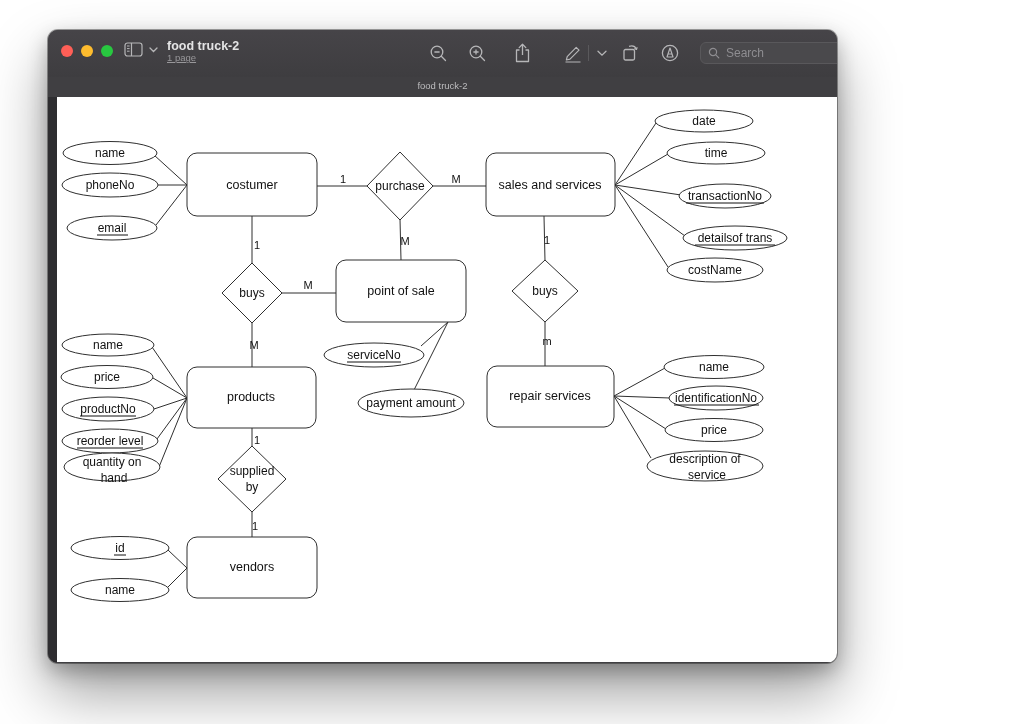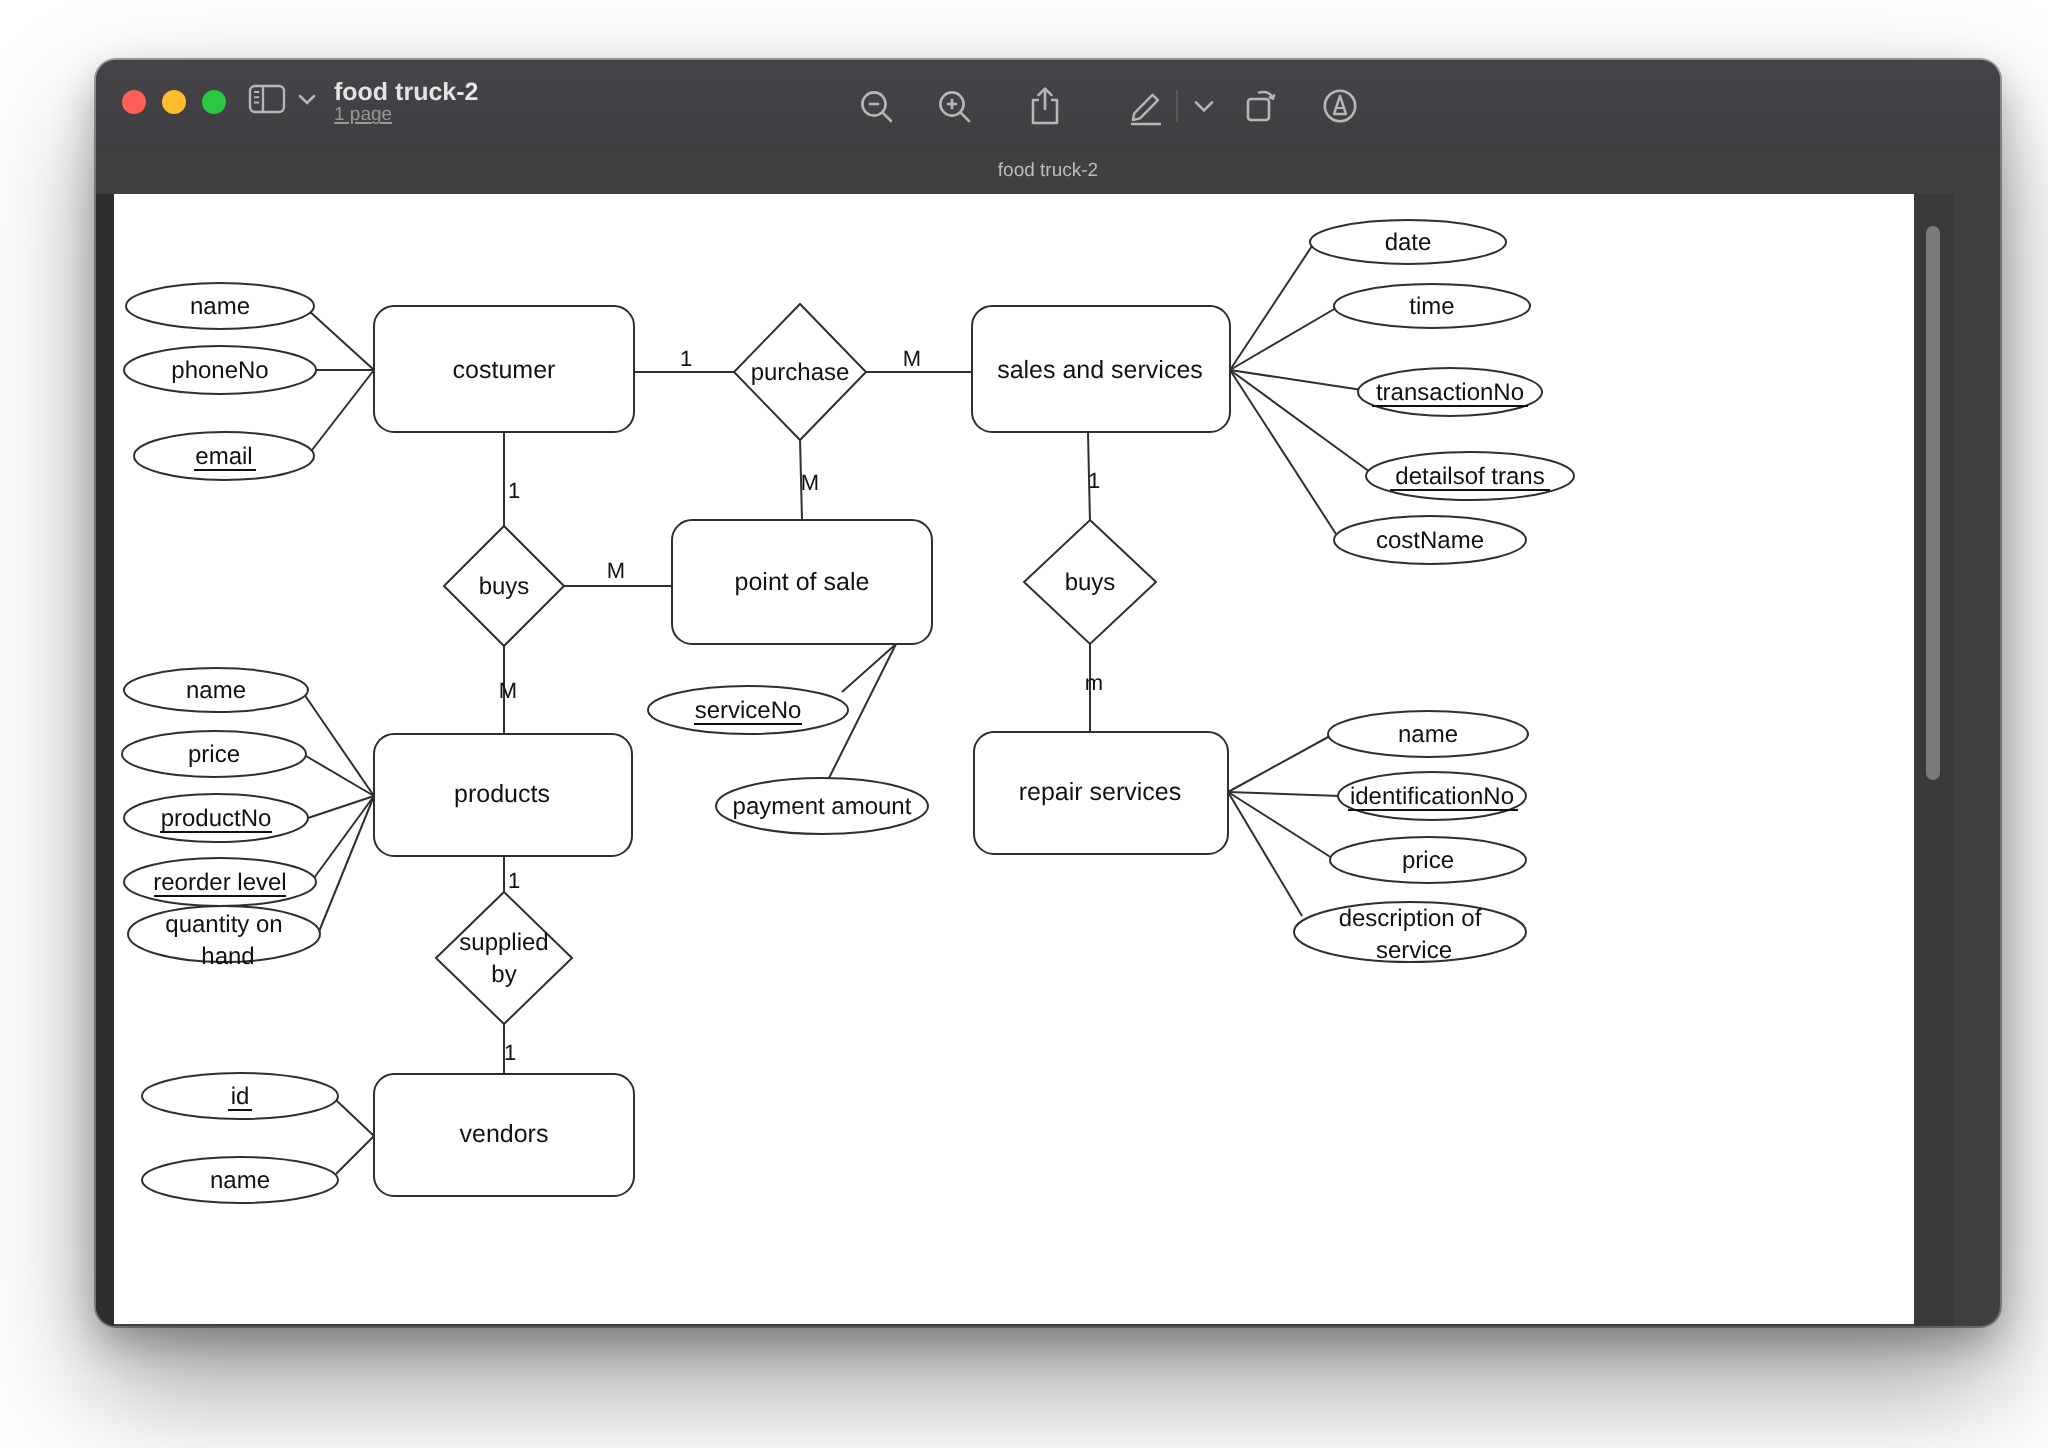--- a/index.html
+++ b/index.html
@@ -1,17 +1,17 @@
 <!DOCTYPE html>
 <html><head>
 <meta charset="utf-8">
 <style>
   html,body{margin:0;padding:0;width:1024px;height:724px;background:#ffffff;
     font-family:"Liberation Sans", sans-serif;overflow:hidden;}
-  .window{position:absolute;left:48px;top:30px;width:952px;height:633px;border-radius:10px;
+  .window{position:absolute;left:48px;top:30px;width:789px;height:633px;border-radius:10px;
     background:#403f42;overflow:hidden;
     box-shadow:0 30px 60px rgba(0,0,0,.38),0 8px 20px rgba(0,0,0,.28),0 0 0 1px rgba(0,0,0,.35);}
   .titlebar{position:relative;height:47px;background:linear-gradient(#464448,#3e3d40);}
   .traffic{position:absolute;left:13px;top:15px;display:flex;gap:8px;}
   .light{width:12px;height:12px;border-radius:50%;}
   .sidebar-group{position:absolute;left:76px;top:12px;display:flex;align-items:center;gap:6px;color:#b6b6b8;}
   .title-block{position:absolute;left:119px;top:9px;line-height:1.15;}
   .title-main{font-size:12.5px;font-weight:bold;color:#e4e4e5;}
   .title-sub{font-size:9.5px;color:#98979a;text-decoration:underline;}
   .tb-btn{position:absolute;top:9px;width:30px;height:28px;display:flex;align-items:center;
@@ -109,20 +109,27 @@
       </svg>
     </div>
     <div class="tb-btn" style="left:607px">
       <svg width="20" height="20" viewBox="0 0 20 20">
         <circle cx="10" cy="10" r="7.6" fill="none" stroke="#b6b6b8" stroke-width="1.3"></circle>
         <path d="M10 5 L13 14 H7 Z" fill="none" stroke="#b6b6b8" stroke-width="1.2" stroke-linejoin="round"></path>
         <line x1="8" y1="11" x2="12" y2="11" stroke="#b6b6b8" stroke-width="1.1"></line>
       </svg>
     </div>
 
+    <div class="searchbox">
+      <svg width="12" height="12" viewBox="0 0 12 12">
+        <circle cx="5" cy="5" r="3.6" fill="none" stroke="#8e8d91" stroke-width="1.2"></circle>
+        <line x1="7.8" y1="7.8" x2="10.8" y2="10.8" stroke="#8e8d91" stroke-width="1.2" stroke-linecap="round"></line>
+      </svg>
+      <input type="text" placeholder="Search" style="">
+    </div>
   </div>
 
   <div class="docbar">
     <span>food truck-2</span>
   </div>
 
   <div class="left-strip"></div>
   <div class="right-strip">
     <div class="scroll-thumb"></div>
   </div>

